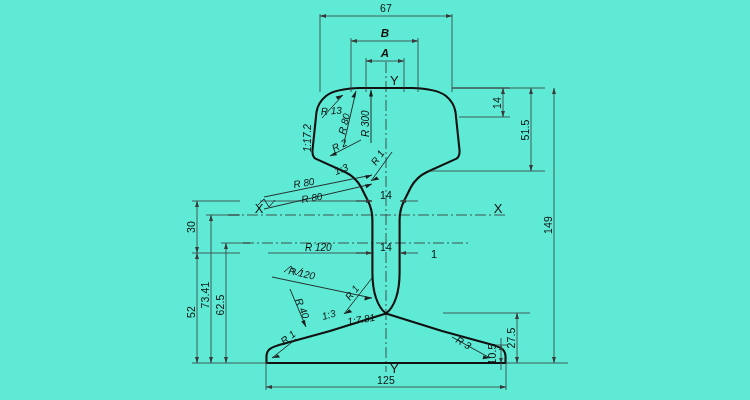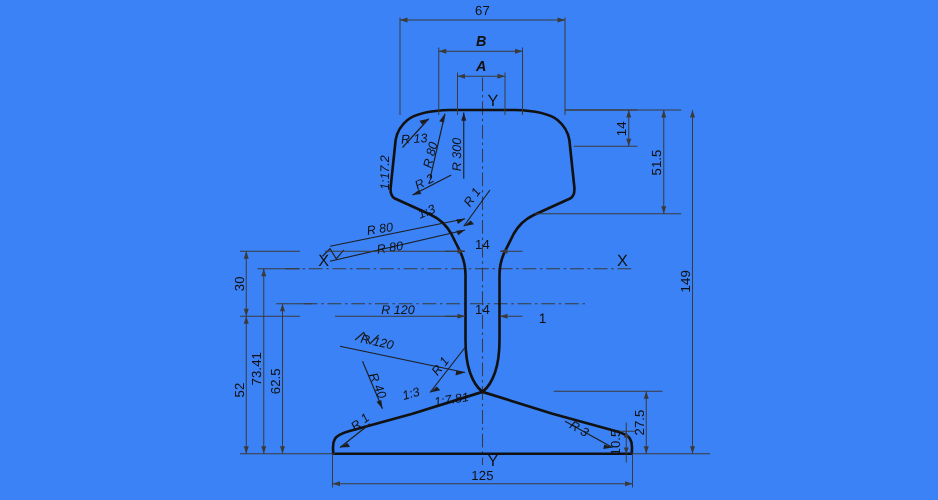--- a/index.html
+++ b/index.html
@@ -10,21 +10,21 @@
   body {
     width: 750px;
     height: 400px;
     font-family: "Liberation Sans", sans-serif;
     overflow: hidden;
   }
   #drawing-root {
     position: relative;
     width: 750px;
     height: 400px;
-    background: #3b82f6;
+    background: #5eead4;
   }
   svg#rail-svg {
     display: block;
     width: 750px;
     height: 400px;
   }
   .profile-outline {
     fill: none;
     stroke: #111111;
     stroke-width: 2.1;

